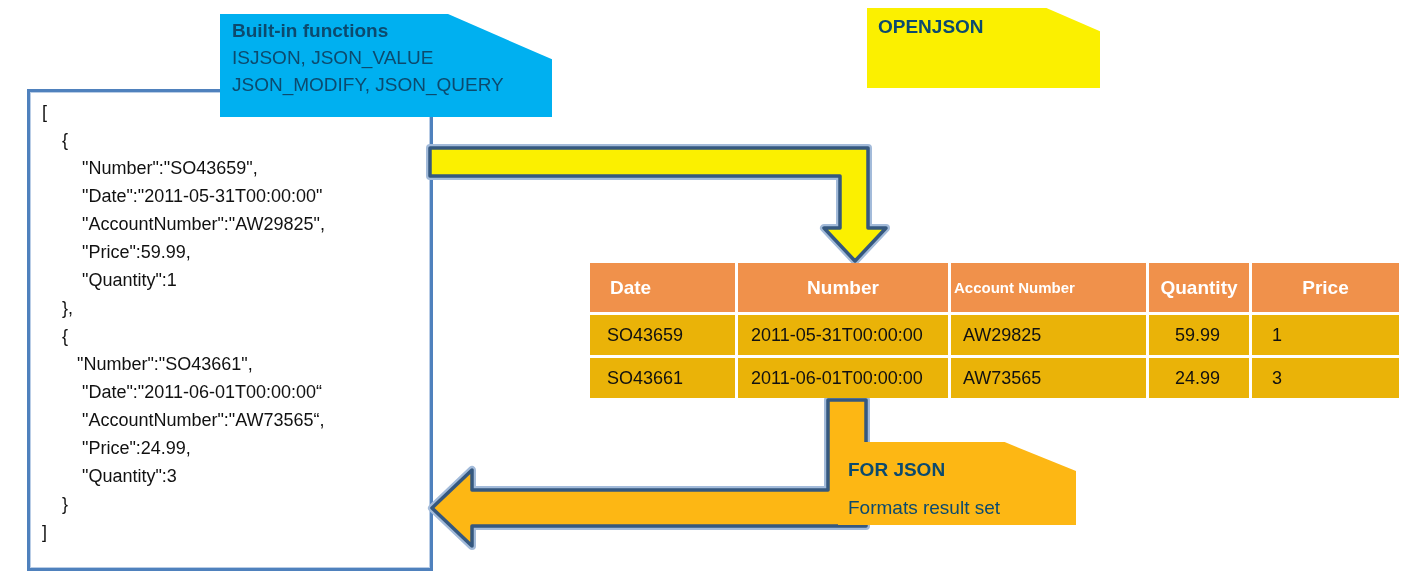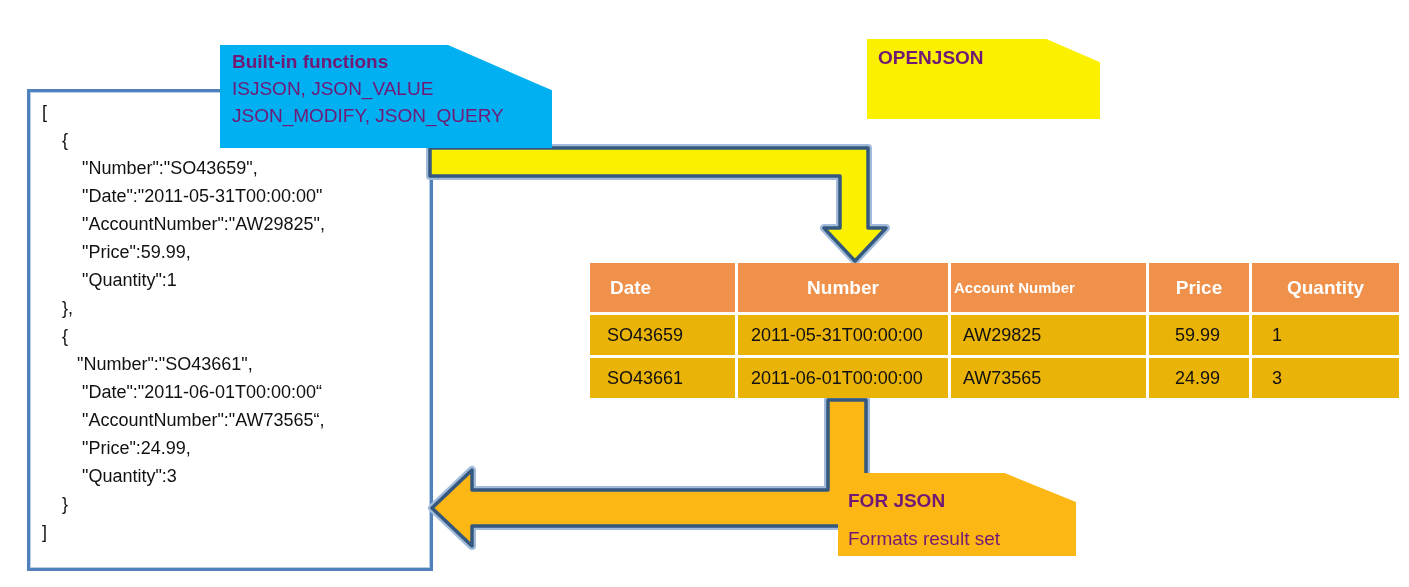--- a/index.html
+++ b/index.html
@@ -31,21 +31,21 @@
   }
 
   
   .arrow-layer {
     position: absolute; left: 0; top: 0;
     width: 1409px; height: 587px;
     pointer-events: none;
   }
 
   
-  .callout { position: absolute; color: #701a75; margin-top: 31px; }
+  .callout { position: absolute; color: #0c4a6e; }
   .callout .title { font-weight: bold; font-size: 19px; }
   .callout .body { font-size: 19px; white-space: pre-line; }
   .callout-builtin {
     left: 220px; top: 14px; width: 332px; height: 103px;
     clip-path: polygon(0 0, 68.7% 0, 100% 44%, 100% 100%, 0 100%);
     padding: 6px 0 0 12px;
   }
   .callout-builtin .title { margin-bottom: 2px; }
   .callout-builtin .lines { font-size: 19px; line-height: 27px; }
   .callout-openjson {
@@ -144,22 +144,22 @@
   <div class="callout callout-forjson" style="background:#FDB714">
     <div class="title">FOR JSON</div>
     <div class="body">Formats result set
 as JSON text</div>
   </div>
 
   <div class="result-table">
     <div class="th left-pad" style="background:#F0914B">Date</div>
     <div class="th center" style="background:#F0914B">Number</div>
     <div class="th small" style="background:#F0914B">Account Number</div>
+    <div class="th center" style="background:#F0914B">Quantity</div>
     <div class="th center" style="background:#F0914B">Price</div>
-    <div class="th center" style="background:#F0914B">Quantity</div>
 
     <div class="td">SO43659</div>
     <div class="td date-cell">2011-05-31T00:00:00</div>
     <div class="td acct-cell">AW29825</div>
     <div class="td price-cell">59.99</div>
     <div class="td qty-cell">1</div>
 
     <div class="td">SO43661</div>
     <div class="td date-cell">2011-06-01T00:00:00</div>
     <div class="td acct-cell">AW73565</div>

